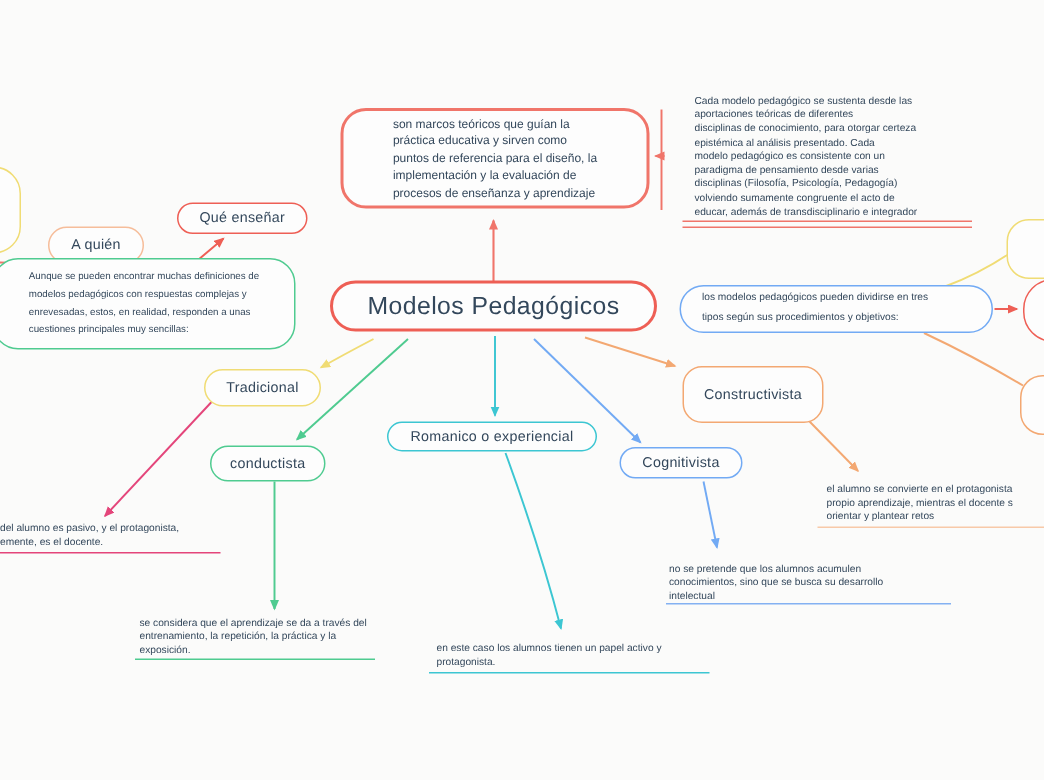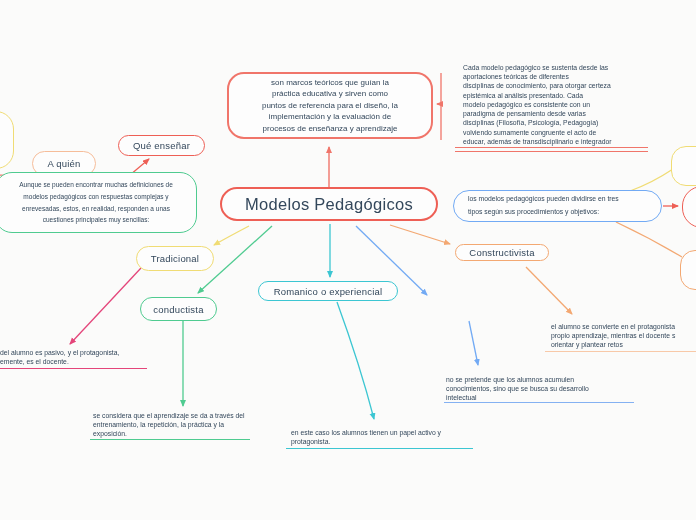--- a/index.html
+++ b/index.html
@@ -4,21 +4,21 @@
 <style>
   html,body{margin:0;padding:0;background:#fbfbfa;}
   .canvas{
     position:relative;width:696px;height:520px;overflow:hidden;
     background:#fbfbfa;
     font-family:"Liberation Sans", sans-serif;
     color:#33475b;
   }
   .wires{position:absolute;left:0;top:0;z-index:1;}
   .node{position:absolute;z-index:2;background:#fdfdfd;box-sizing:border-box;
-        display:flex;align-items:center;justify-content:center;text-align:center;
+        display:flex;align-items:center;justify-content:center;
         white-space:pre-line;color:#33475b;}
   .pill{border-radius:13px;font-size:9.5px;letter-spacing:.2px;padding:2px 10px;}
   .box{border-radius:17px;line-height:1.42;}
   .central{border-radius:19px;font-size:16.5px;letter-spacing:.3px;}
   .note{position:absolute;z-index:2;font-size:6.8px;line-height:1.36;
         white-space:pre-line;color:#33475b;}
   .uline{position:absolute;z-index:2;height:0;}
   .partial{position:absolute;z-index:2;background:#fdfdfd;box-sizing:border-box;}
 </style>
 </head>
@@ -107,21 +107,22 @@
 cuestiones principales muy sencillas:</div>
 
   <div class="node central" style="left:220px;top:187px;width:218px;height:34px;border:2.5px solid #ee5f55;">Modelos Pedagógicos</div>
 
   <div class="node box" style="left:453px;top:190px;width:209px;height:32px;border:1.5px solid #72aaf4;font-size:6.8px;line-height:1.9;justify-content:flex-start;text-align:left;padding-left:14px;">los modelos pedagógicos pueden dividirse en tres
 tipos según sus procedimientos y objetivos:</div>
 
   <div class="node pill" style="left:136px;top:246px;width:78px;height:25px;border:1.4px solid #f0dc74;">Tradicional</div>
   <div class="node pill" style="left:258px;top:281px;width:140px;height:20px;border:1.4px solid #3cc6d2;">Romanico o experiencial</div>
   <div class="node pill" style="left:140px;top:297px;width:77px;height:24px;border:1.4px solid #4fcb90;">conductista</div>
-  <div class="node pill" style="left:455px;top:244px;width:94px;height:17px;border:1.4px solid #f3a872;">Constructivista</div>
+  <div class="node pill" style="left:413px;top:298px;width:82px;height:21px;border:1.4px solid #72aaf4;">Cognitivista</div>
+  <div class="node pill" style="left:455px;top:244px;width:94px;height:38px;border:1.4px solid #f3a872;">Constructivista</div>
 
   <div class="note" style="left:0px;top:348px;width:150px;">del alumno es pasivo, y el protagonista,
 emente, es el docente.</div>
   <div class="uline" style="left:0px;top:368px;width:147px;border-top:1.5px solid #e4457a;"></div>
 
   <div class="note" style="left:93px;top:411px;width:180px;">se considera que el aprendizaje se da a través del
 entrenamiento, la repetición, la práctica y la
 exposición.</div>
   <div class="uline" style="left:90px;top:439px;width:160px;border-top:1.5px solid #4fcb90;"></div>
 

